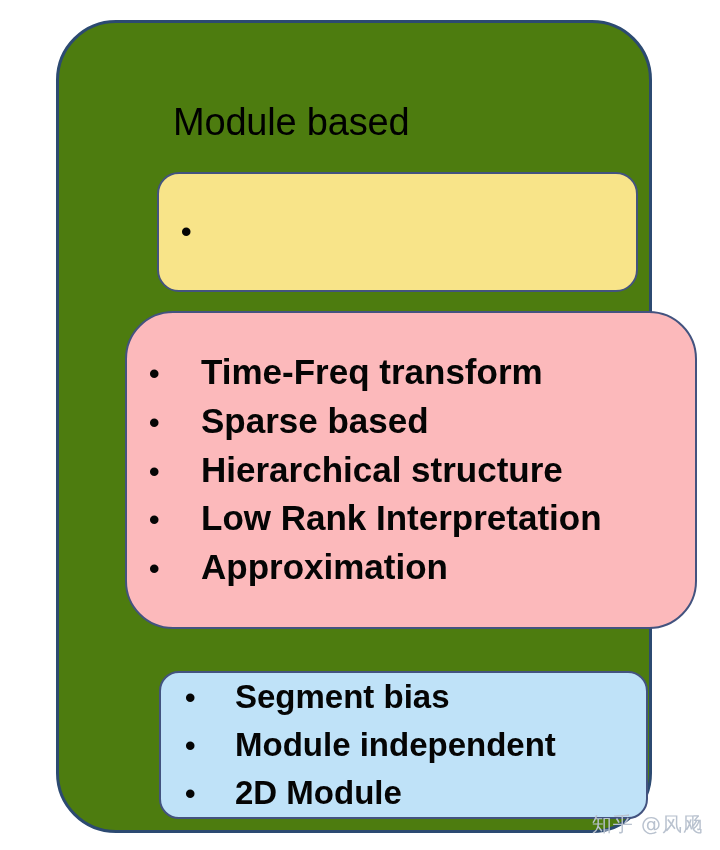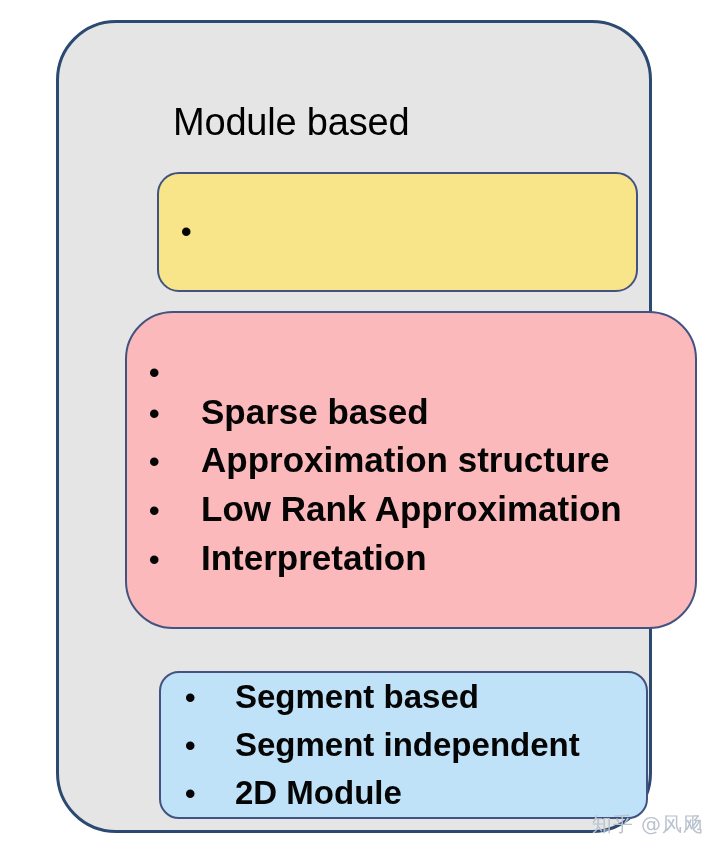--- a/index.html
+++ b/index.html
@@ -26,21 +26,21 @@
   
   .outer-card {
     position: absolute;
     left: 56px;
     top: 20px;
     width: 596px;
     height: 813px;
     box-sizing: border-box;
     border: 3px solid #2c4a71;
     border-radius: 60px;
-    background: #e5e5e5;
+    background: #4d7c0f;
   }
 
   .card-title {
     position: absolute;
     left: 114px;
     top: 78px;
     font-size: 38px;
     font-weight: 400;
     color: #000000;
     letter-spacing: -0.2px;
@@ -150,49 +150,50 @@
         <li class="bullet-item">
           <span class="bullet-dot">•</span>
         </li>
       </ul>
     </div>
 
     <div class="group-box group-pink">
       <ul class="bullet-list">
         <li class="bullet-item">
           <span class="bullet-dot">•</span>
+          <span class="bullet-label">Time-Freq transform</span>
         </li>
         <li class="bullet-item">
           <span class="bullet-dot">•</span>
           <span class="bullet-label">Sparse based</span>
         </li>
         <li class="bullet-item">
           <span class="bullet-dot">•</span>
-          <span class="bullet-label">Approximation structure</span>
-        </li>
-        <li class="bullet-item">
-          <span class="bullet-dot">•</span>
-          <span class="bullet-label">Low Rank Approximation</span>
-        </li>
-        <li class="bullet-item">
-          <span class="bullet-dot">•</span>
-          <span class="bullet-label">Interpretation</span>
+          <span class="bullet-label">Hierarchical structure</span>
+        </li>
+        <li class="bullet-item">
+          <span class="bullet-dot">•</span>
+          <span class="bullet-label">Low Rank Interpretation</span>
+        </li>
+        <li class="bullet-item">
+          <span class="bullet-dot">•</span>
+          <span class="bullet-label">Approximation</span>
         </li>
       </ul>
     </div>
 
     <div class="group-box group-blue">
       <ul class="bullet-list">
         <li class="bullet-item">
           <span class="bullet-dot">•</span>
-          <span class="bullet-label">Segment based</span>
-        </li>
-        <li class="bullet-item">
-          <span class="bullet-dot">•</span>
-          <span class="bullet-label">Segment independent</span>
+          <span class="bullet-label">Segment bias</span>
+        </li>
+        <li class="bullet-item">
+          <span class="bullet-dot">•</span>
+          <span class="bullet-label">Module independent</span>
         </li>
         <li class="bullet-item">
           <span class="bullet-dot">•</span>
           <span class="bullet-label">2D Module</span>
         </li>
       </ul>
     </div>
 
   </div>
 

